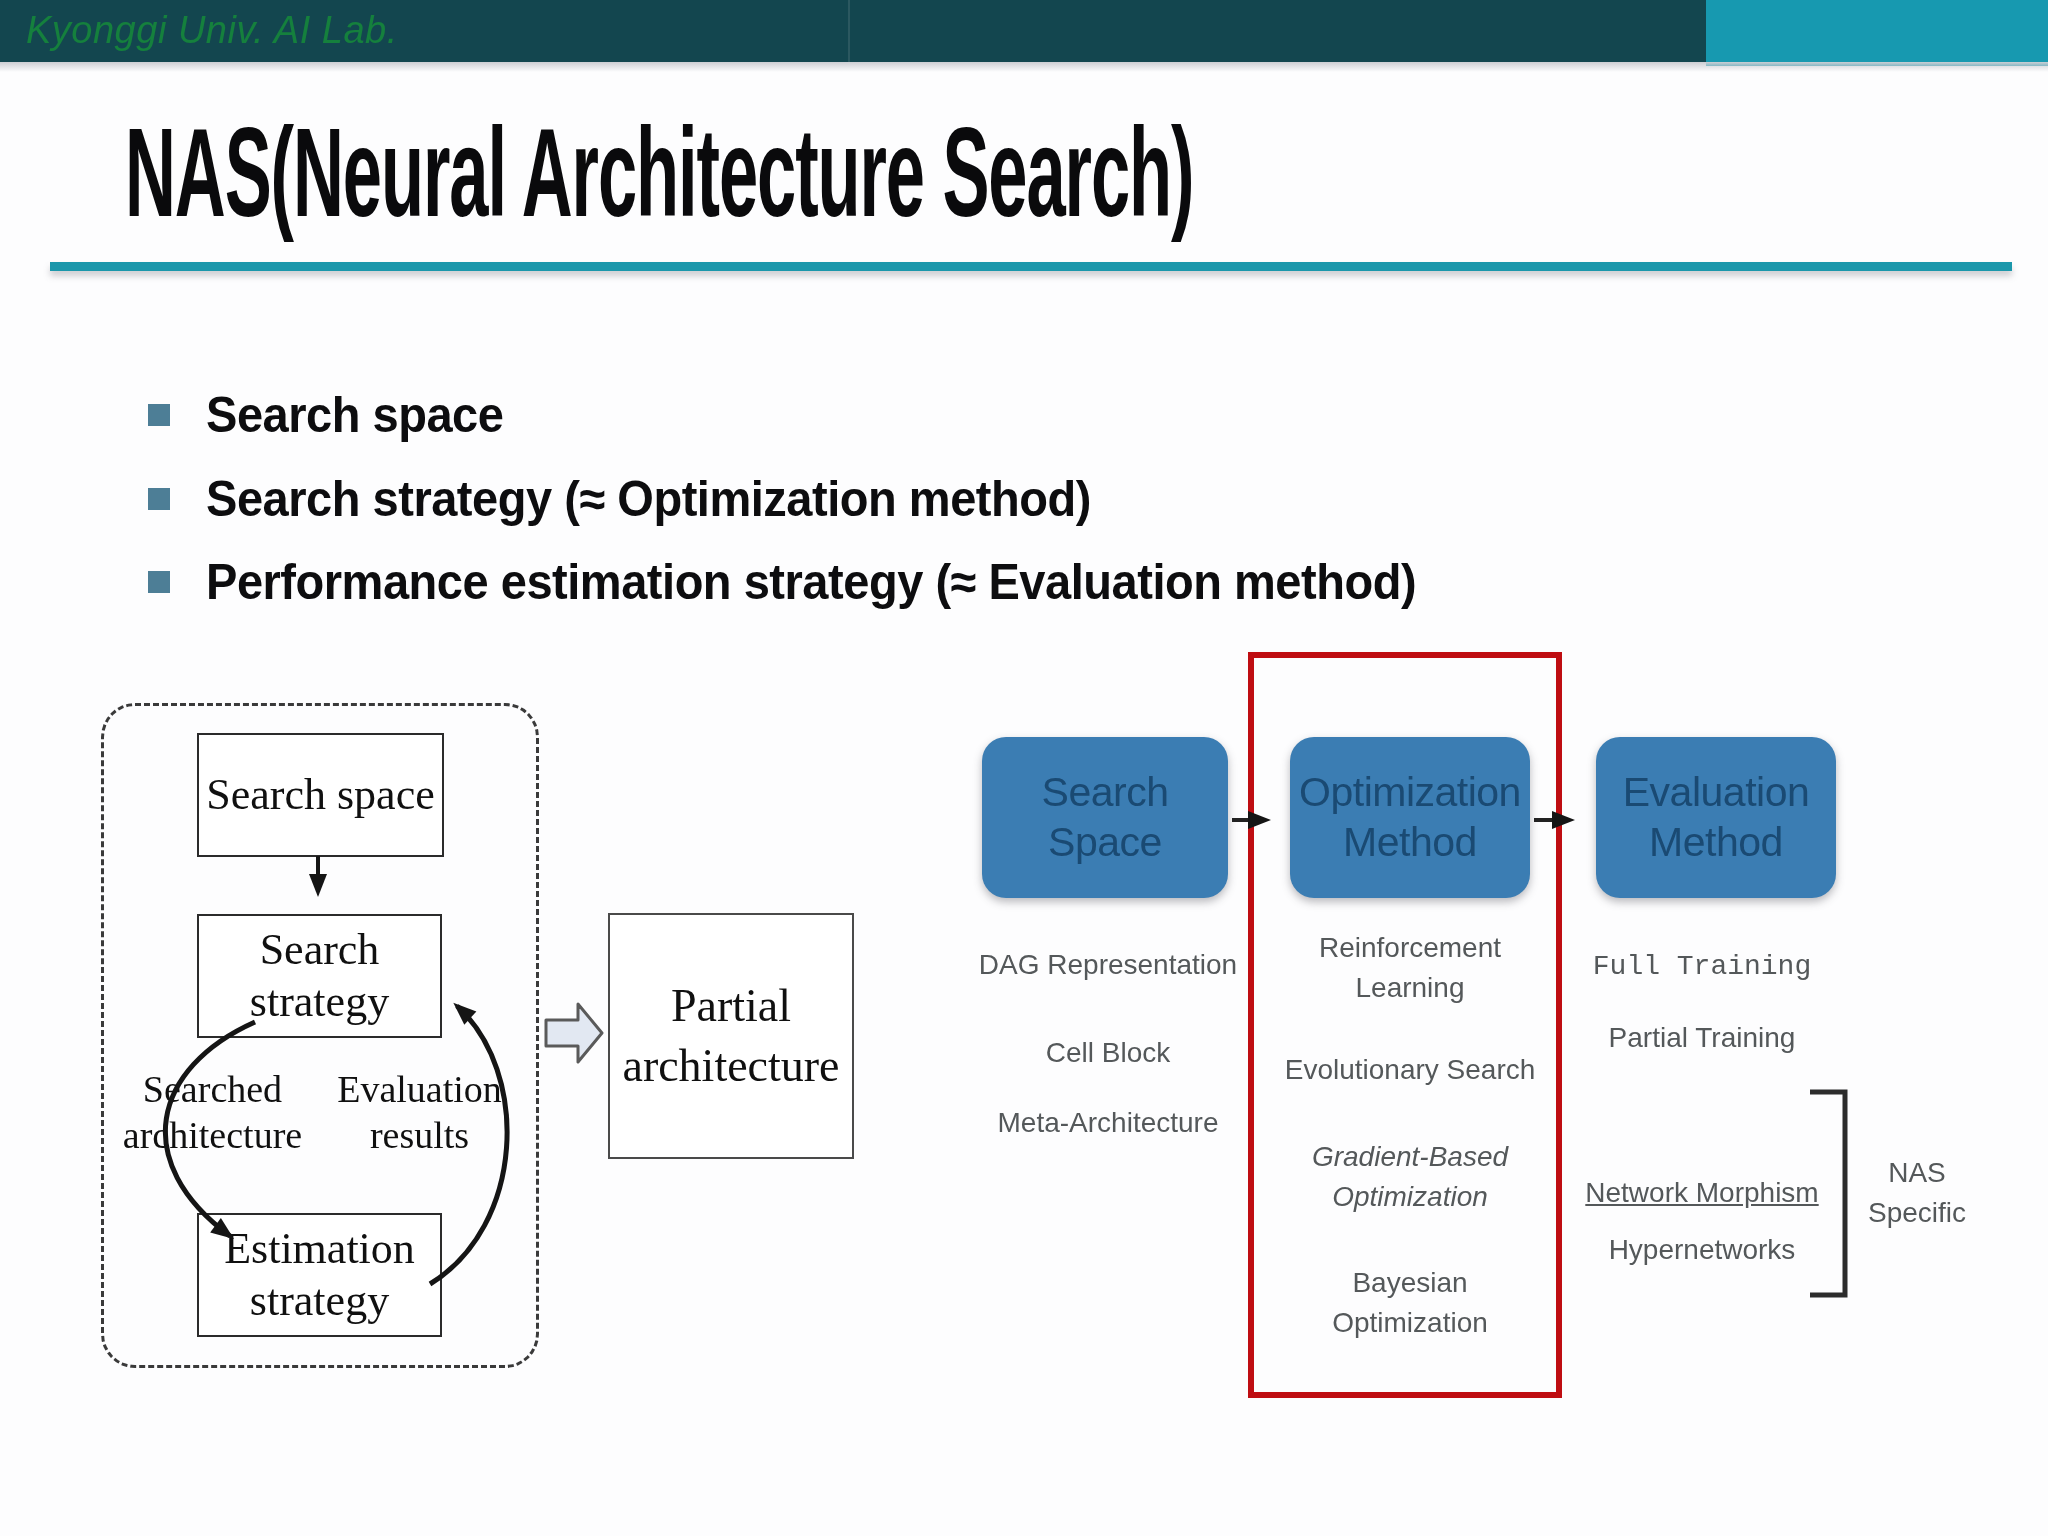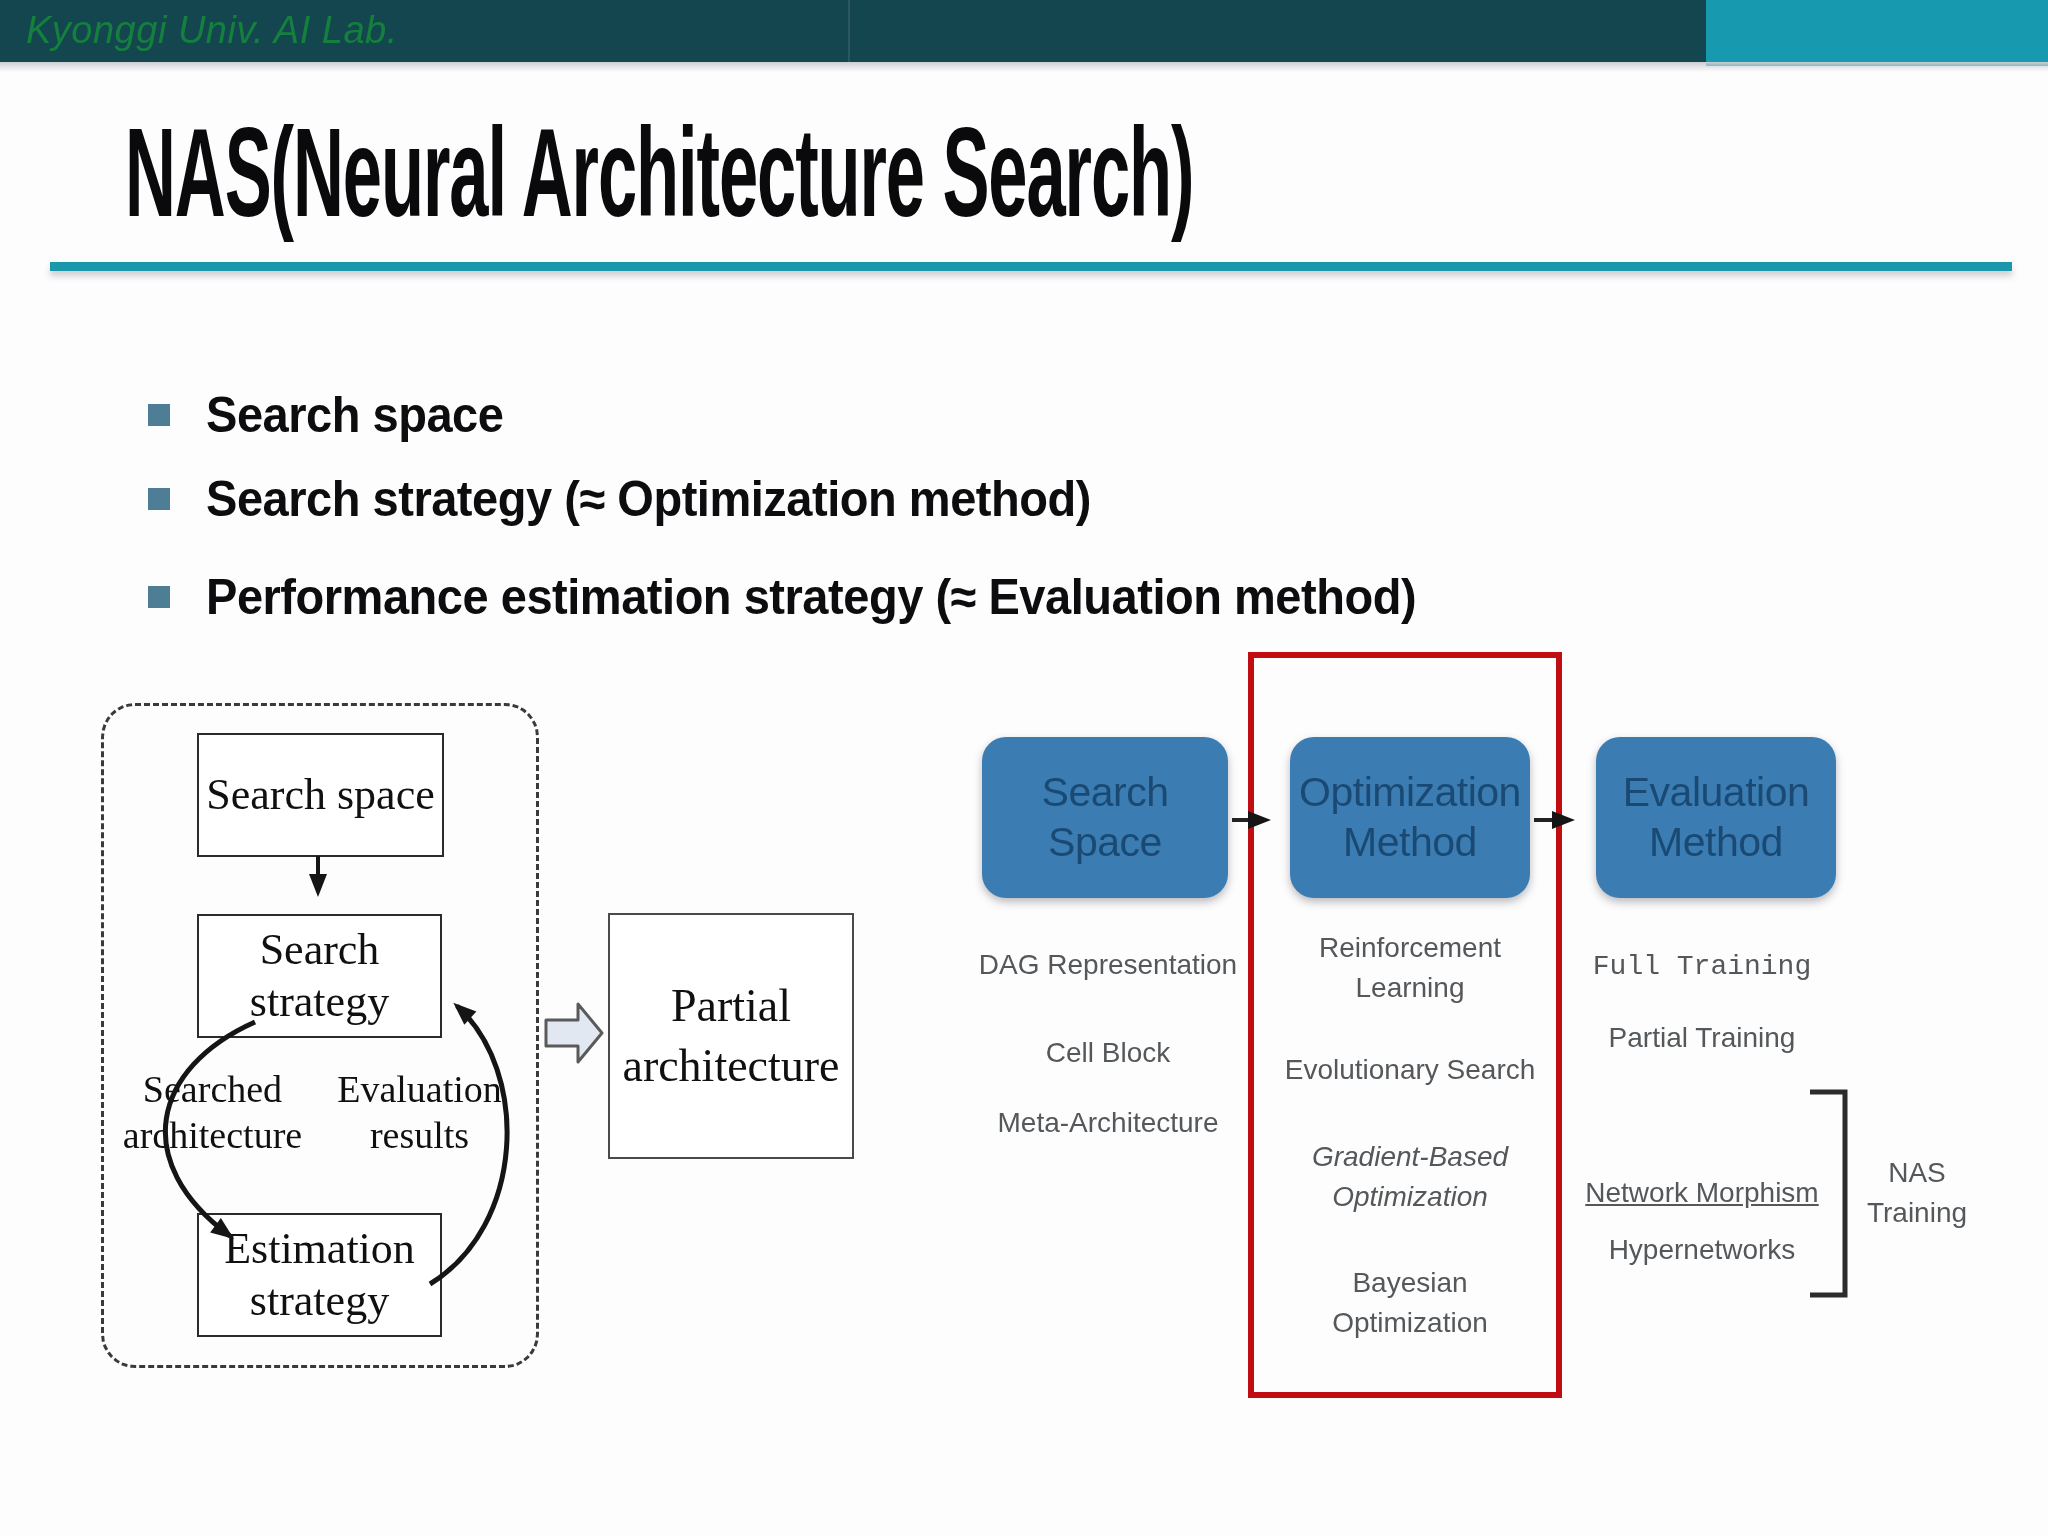--- a/index.html
+++ b/index.html
@@ -14,21 +14,21 @@
   .bar-shadow{position:absolute;left:0;top:62px;width:2048px;height:10px;
     background:linear-gradient(#cdced3,rgba(255,255,255,0));}
   .lab{position:absolute;left:26px;top:9px;font-style:italic;font-size:38px;color:#15803d;letter-spacing:0.5px;}
   
   .title{position:absolute;left:125px;top:110px;font-size:126px;font-weight:700;color:#0a0a0c;
     line-height:1;white-space:nowrap;letter-spacing:-2px;transform:scaleX(0.56);transform-origin:left top;}
   .rule{position:absolute;left:50px;top:262px;width:1962px;height:9px;background:var(--c-rule,#1b97ab);
     box-shadow:0 5px 6px rgba(120,120,130,0.35);}
   
   .bullet{position:absolute;left:148px;display:flex;align-items:center;gap:36px;height:62px;}
-  .b1{top:384px;} .b2{top:468px;} .b3{top:566px;}
+  .b1{top:384px;} .b2{top:468px;} .b3{top:551px;}
   .sq{width:22px;height:22px;background:var(--c-bullet,#4d7e96);flex:none;}
   .btext{font-weight:700;font-size:50px;color:#0d0d0f;white-space:nowrap;
     transform:scaleX(0.94);transform-origin:left center;letter-spacing:-0.5px;}
   
   .dashed{position:absolute;left:101px;top:703px;width:432px;height:659px;
     border:3px dashed #3a3a3a;border-radius:34px;}
   .lbox{position:absolute;background:#fff;border:2px solid #2b2b2b;display:flex;align-items:center;
     justify-content:center;text-align:center;font-family:"Liberation Serif", serif;color:#101010;
     white-space:pre-line;line-height:1.18;}
   .lb-space{left:197px;top:733px;width:243px;height:120px;font-size:44px;}
@@ -117,21 +117,21 @@
   <div class="gitem g-grad">Gradient-Based
 Optimization</div>
   <div class="gitem g-bayes">Bayesian
 Optimization</div>
 
   <div class="gitem g-full">Full Training</div>
   <div class="gitem g-partial">Partial Training</div>
   <div class="gitem g-morph">Network Morphism</div>
   <div class="gitem g-hyper">Hypernetworks</div>
   <div class="gitem g-nas">NAS
-Training</div>
+Specific</div>
 
   <svg class="overlay" viewBox="0 0 2048 1536" xmlns="http://www.w3.org/2000/svg">
     <defs>
       <marker id="mhead" markerUnits="userSpaceOnUse" markerWidth="28" markerHeight="28" refX="20" refY="13" orient="auto">
         <path d="M2,4 L25,13 L2,22 z" fill="#151515"></path>
       </marker>
     </defs>
     <line x1="318" y1="856" x2="318" y2="892" stroke="#151515" stroke-width="4" marker-end="url(#mhead)"></line>
     <path d="M 255,1022 C 152,1068 130,1162 230,1236" fill="none" stroke="#151515" stroke-width="5" marker-end="url(#mhead)"></path>
     <path d="M 430,1284 C 525,1226 530,1072 457,1006" fill="none" stroke="#151515" stroke-width="5" marker-end="url(#mhead)"></path>

